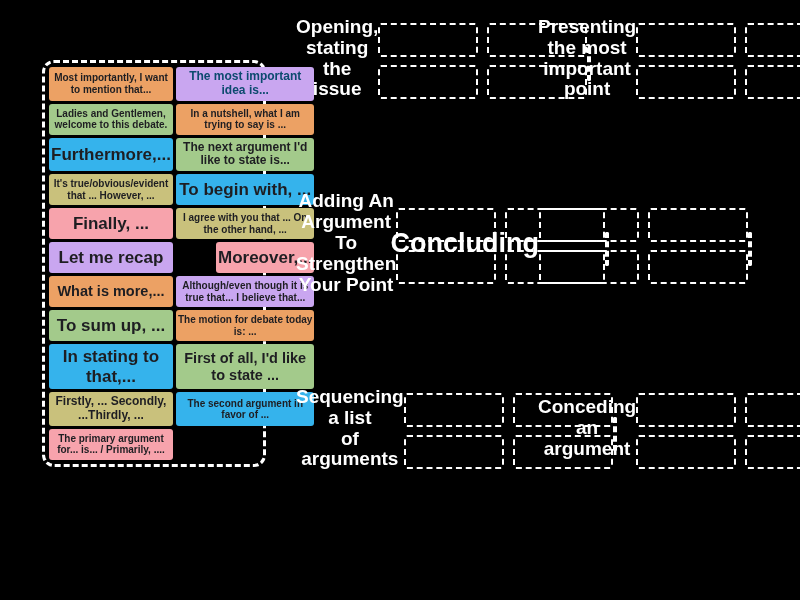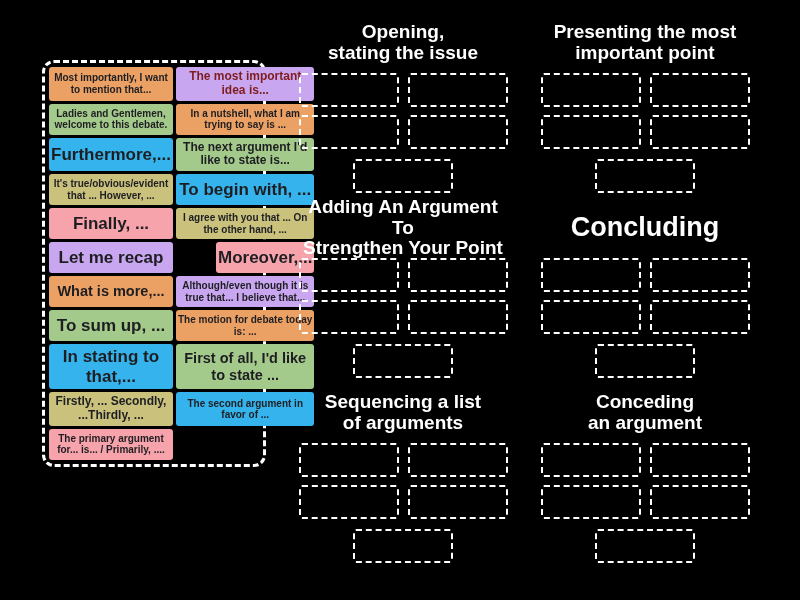--- a/index.html
+++ b/index.html
@@ -24,21 +24,21 @@
     padding:3px 2px;line-height:1.15;min-height:31px;
     box-sizing:border-box;cursor:grab;
   }
   .size-xl{font-size:17px;}
   .size-lg{font-size:14.5px;}
   .size-md{font-size:12px;}
   .size-sm{font-size:10px;}
   
   .group{
     position:absolute;width:214px;
-    display:flex;flex-direction:column;align-items:center;
+    display:flex;flex-direction:row;align-items:center;
   }
   .g1{left:296px;top:18px;}
   .g2{left:538px;top:18px;}
   .g3{left:296px;top:203px;}
   .g4{left:538px;top:203px;justify-content:flex-end;}
   .g5{left:296px;top:388px;}
   .g6{left:538px;top:388px;}
   .group-header{
     height:50px;display:flex;align-items:center;justify-content:center;
     text-align:center;color:#fff;font-weight:700;font-size:19px;
@@ -54,21 +54,21 @@
     border:2px dashed #fff;border-radius:3px;background:transparent;
   }
   .slot-center{margin-top:10px;}
 </style>
 </head>
 <body>
 
 <div class="tile-panel">
   <div class="tile-grid" id="tile-grid">
       <div class="tile size-sm" style="background: rgb(236, 161, 100); color: rgb(30, 30, 34);">Most importantly, I want to mention that...</div>
-      <div class="tile size-md" style="background: rgb(201, 166, 240); color: #7f1d1d;">The most important idea is...</div>
+      <div class="tile size-md" style="background: rgb(201, 166, 240); color: #0c4a6e;">The most important idea is...</div>
       <div class="tile size-sm" style="background: rgb(163, 202, 139); color: rgb(30, 30, 34);">Ladies and Gentlemen, welcome to this debate.</div>
       <div class="tile size-sm" style="background: rgb(236, 161, 100); color: rgb(30, 30, 34);">In a nutshell, what I am trying to say is ...</div>
       <div class="tile size-xl" style="background: rgb(53, 179, 236); color: rgb(30, 30, 34);">Furthermore,...</div>
       <div class="tile size-md" style="background: rgb(163, 202, 139); color: rgb(30, 30, 34);">The next argument I'd like to state is...</div>
       <div class="tile size-sm" style="background: rgb(201, 193, 124); color: rgb(30, 30, 34);">It's true/obvious/evident that ... However, ...</div>
       <div class="tile size-xl" style="background: rgb(53, 179, 236); color: rgb(30, 30, 34);">To begin with, ...</div>
       <div class="tile size-xl" style="background: rgb(247, 163, 172); color: rgb(30, 30, 34);">Finally, ...</div>
       <div class="tile size-sm" style="background: rgb(201, 193, 124); color: rgb(30, 30, 34);">I agree with you that ... On the other hand, ...</div>
       <div class="tile size-xl" style="background: rgb(201, 166, 240); color: rgb(30, 30, 34);">Let me recap</div>
       <div class="tile size-xl" style="background: rgb(247, 163, 172); color: rgb(30, 30, 34); margin-left: 40px;">Moreover,...</div>

